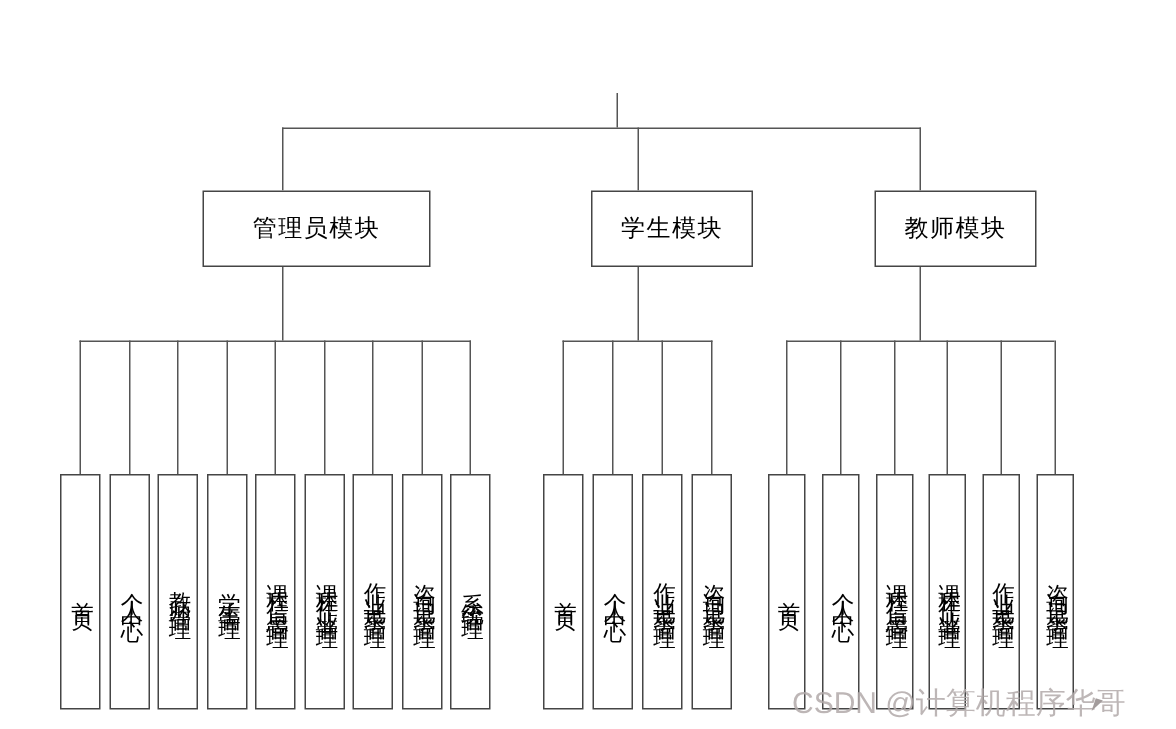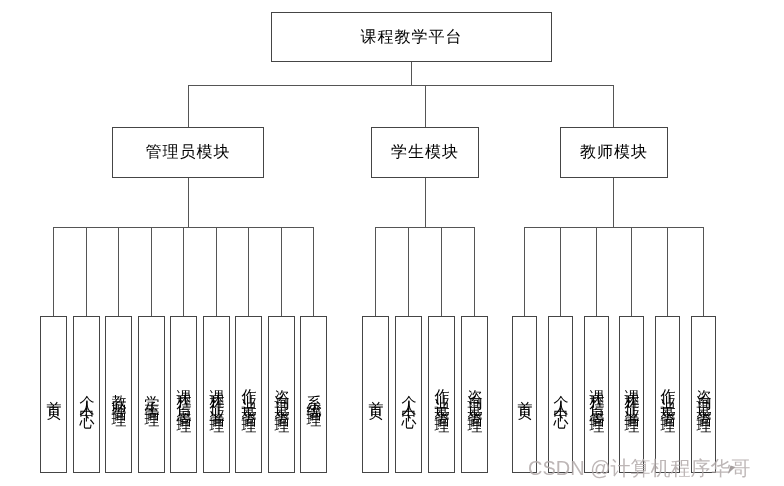--- a/index.html
+++ b/index.html
@@ -27,21 +27,21 @@
     align-items: center;
     justify-content: center;
     color: var(--text);
   }
   .node-root {
     left: 271px; top: 12px; width: 281px; height: 50px;
     font-size: 16px; letter-spacing: 1px;
   }
   .node-l2 {
     top: 127px; height: 51px;
-    font-size: 16px; letter-spacing: 1px;
+    font-size: 16px; letter-spacing: 1px; margin-left: 23px;
   }
   .leaf {
     top: 316px; height: 157px; width: 27px;
   }
   .leaf.w25 { width: 25px; }
   .vtext {
     writing-mode: vertical-lr;
     text-orientation: upright;
     font-size: 15px;
     letter-spacing: 0.4em;
@@ -69,23 +69,20 @@
     border-bottom: 9px solid transparent;
     transform: rotate(18deg);
     z-index: 6;
   }
 </style>
 </head>
 <body>
 
 <div class="canvas">
 
-  <div class="box node-root">
-    <span>课程教学平台</span>
-  </div>
 
   <div class="vline" style="left:411px;top:62px;height:23px"></div>
   <div class="hline" style="left:188px;top:85px;width:426px"></div>
   <div class="vline" style="left:188px;top:85px;height:42px"></div>
   <div class="vline" style="left:425px;top:85px;height:42px"></div>
   <div class="vline" style="left:613px;top:85px;height:42px"></div>
 
   <div class="box node-l2" style="left:112px;width:152px">
     <span>管理员模块</span>
   </div>

